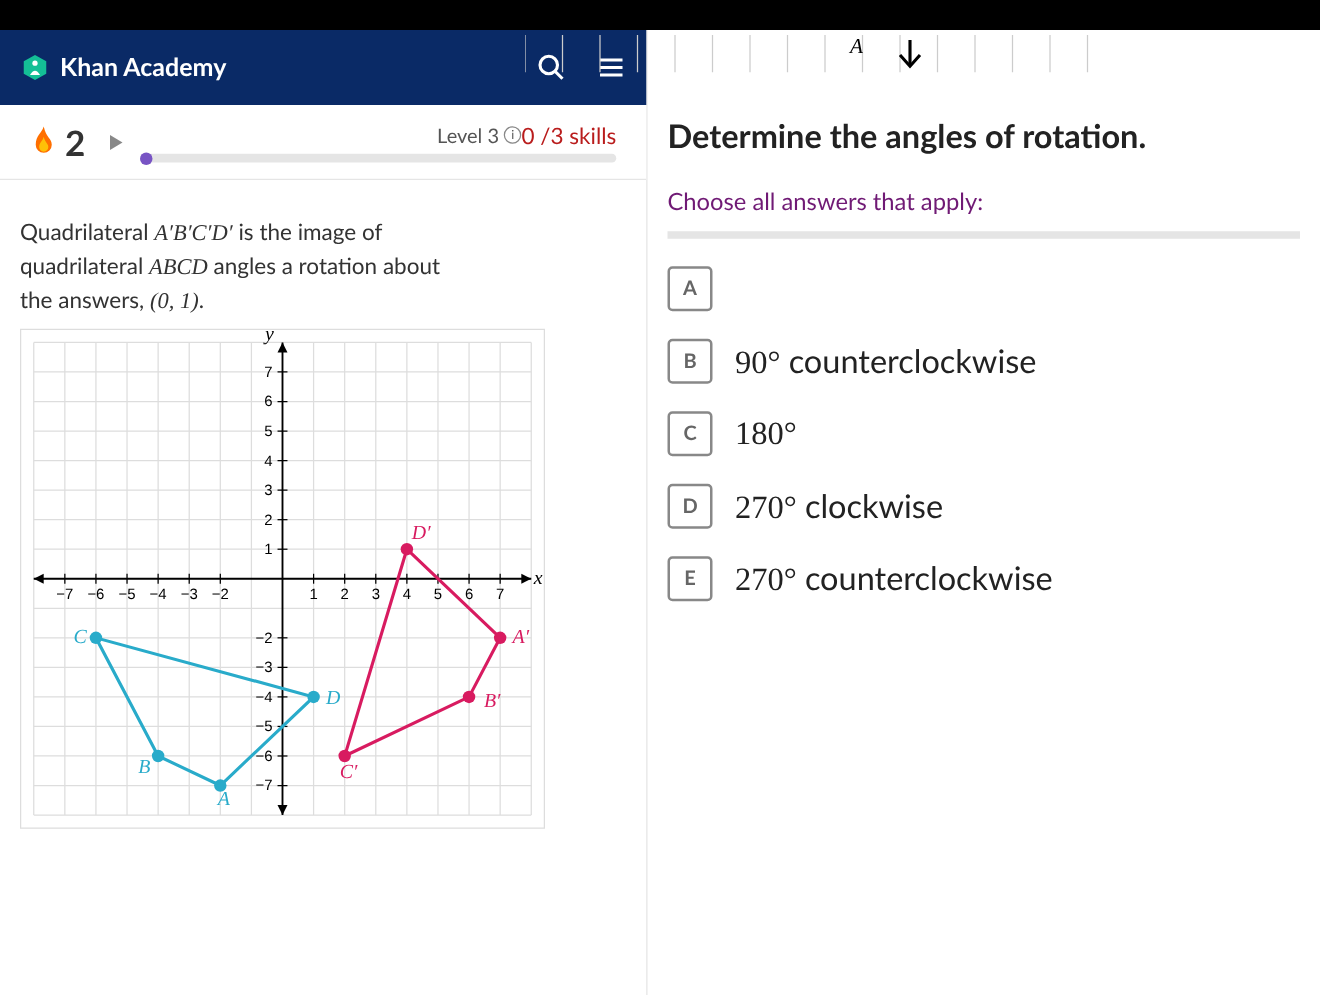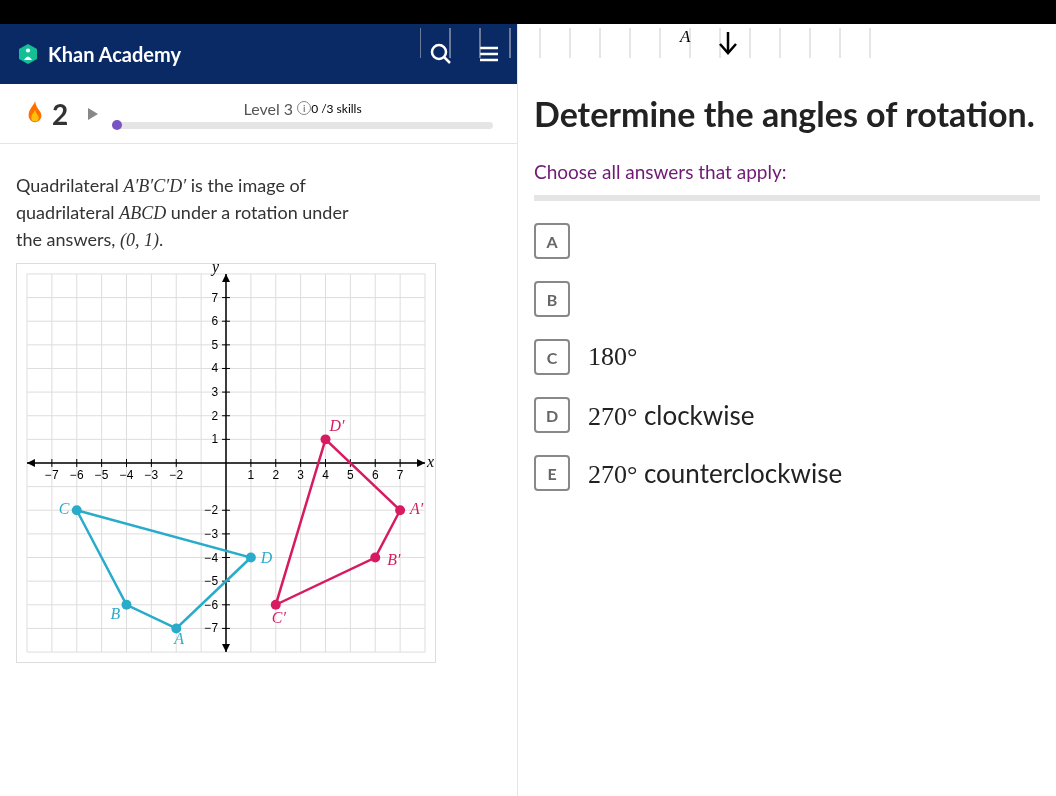--- a/index.html
+++ b/index.html
@@ -11,34 +11,34 @@
 .header{background:#0a2a66;color:#fff;height:60px;display:flex;align-items:center;padding:0 16px;justify-content:space-between}
 .brand{display:flex;align-items:center;gap:8px;font-size:20px;font-weight:700}
 .logo{width:24px;height:24px}
 .header-icons{display:flex;gap:24px;align-items:center}
 .header-icons svg{width:24px;height:24px;cursor:pointer}
 .progress-bar{height:60px;display:flex;align-items:center;padding:0 24px;gap:14px;border-bottom:1px solid #e5e5e5;background:#fff}
 .streak{display:flex;align-items:center;gap:6px;font-size:28px;font-weight:700;color:#333}
 .flame{width:22px;height:28px}
 .play-triangle{width:0;height:0;border-left:10px solid #888;border-top:6px solid transparent;border-bottom:6px solid transparent;margin-left:6px;cursor:pointer}
 .level-block{flex:1}
-.level-row{display:flex;justify-content:center;align-items:center;font-size:16px;color:#555}
+.level-row{display:flex;justify-content:flex-end;align-items:center;font-size:16px;color:#555}
 .level-label{display:flex;align-items:center;gap:4px}
 .info-circle{width:14px;height:14px;border:1.5px solid #888;border-radius:50%;display:inline-flex;align-items:center;justify-content:center;font-size:10px;font-style:normal}
-.skills-count{color:#000000;font-size:12px}
+.skills-count{color:#b91c1c;font-size:18px}
 .bar-track{height:7px;background:#e5e5e5;border-radius:4px;margin-top:4px;position:relative}
 .bar-dot{width:10px;height:10px;background:#7854c4;border-radius:50%;position:absolute;left:0;top:-1.5px}
 .prompt{padding:28px 16px 10px 16px;font-size:18px;color:#333;line-height:1.45}
 .prompt .math{font-family:'Times New Roman',serif;font-style:italic}
 .graph-wrap{padding:0 16px}
 .graph{border:1px solid #ddd}
 
 .top-arrow{height:48px;position:relative}
 .top-arrow svg{position:absolute;right:150px;top:4px}
-.question-title{font-size:34px;font-weight:700;color:#222;margin:20px 0 24px 0;line-height:1.3}
+.question-title{font-size:26px;font-weight:700;color:#222;margin:20px 0 24px 0;line-height:1.3}
 .instruction{font-size:19px;color:#701a75;margin-bottom:12px}
 .divider{height:6px;background:#e5e5e5;margin-bottom:20px}
 .option{display:flex;align-items:center;gap:18px;margin:22px 0;cursor:pointer}
 .option-box{width:36px;height:36px;border:2px solid #888;border-radius:4px;display:flex;align-items:center;justify-content:center;font-size:16px;font-weight:700;color:#666;flex-shrink:0}
 .option-text{font-size:26px;color:#222;font-family:'Times New Roman',serif}
 .small-gridlines{position:absolute;top:0px;right:0;width:470px;height:30px}
 </style>
 </head>
 <body>
 
@@ -85,21 +85,21 @@
           <span class="skills-count">0 /3 skills</span>
         </div>
         <div class="bar-track">
           <div class="bar-dot"></div>
         </div>
       </div>
     </div>
 
     <div class="prompt">
       <span>Quadrilateral </span><span class="math">A′B′C′D′</span><span> is the image of</span><br>
-      <span>quadrilateral </span><span class="math">ABCD</span><span> under a rotation under</span><br>
+      <span>quadrilateral </span><span class="math">ABCD</span><span> angles a rotation about</span><br>
       <span>the answers, </span><span class="math">(0, 1)</span><span>.</span>
     </div>
 
     <div class="graph-wrap">
       <svg class="graph" width="420" height="400" viewBox="0 0 420 400" id="chart-svg">
           <line x1="10" x2="10" y1="390" y2="10" stroke="#ddd" stroke-width="1"></line>
           <line x1="35" x2="35" y1="390" y2="10" stroke="#ddd" stroke-width="1"></line>
           <line x1="60" x2="60" y1="390" y2="10" stroke="#ddd" stroke-width="1"></line>
           <line x1="85" x2="85" y1="390" y2="10" stroke="#ddd" stroke-width="1"></line>
           <line x1="110" x2="110" y1="390" y2="10" stroke="#ddd" stroke-width="1"></line>
@@ -243,20 +243,21 @@
     </div>
     <div class="question-title">Determine the angles of rotation.</div>
     <div class="instruction">Choose all answers that apply:</div>
     <div class="divider"></div>
 
     <div class="option">
       <div class="option-box">A</div>
     </div>
     <div class="option">
       <div class="option-box">B</div>
+      <div class="option-text"><span id="optB"><span style="font-style:normal">90</span><span style="font-style:normal">°</span> <span style="font-family:Lato,sans-serif;font-size:26px">counterclockwise</span></span></div>
     </div>
     <div class="option">
       <div class="option-box">C</div>
       <div class="option-text"><span id="optC"><span style="font-style:normal">180</span><span style="font-style:normal">°</span></span></div>
     </div>
     <div class="option">
       <div class="option-box">D</div>
       <div class="option-text"><span id="optD"><span style="font-style:normal">270</span><span style="font-style:normal">°</span> <span style="font-family:Lato,sans-serif;font-size:26px">clockwise</span></span></div>
     </div>
     <div class="option">

